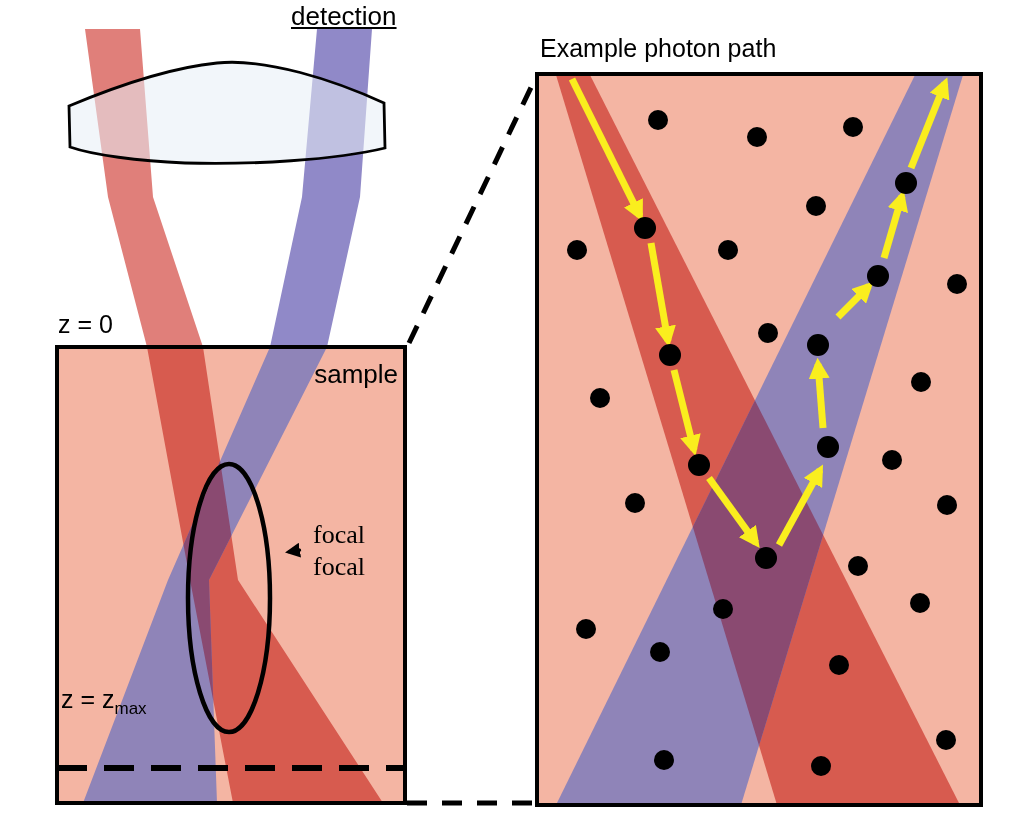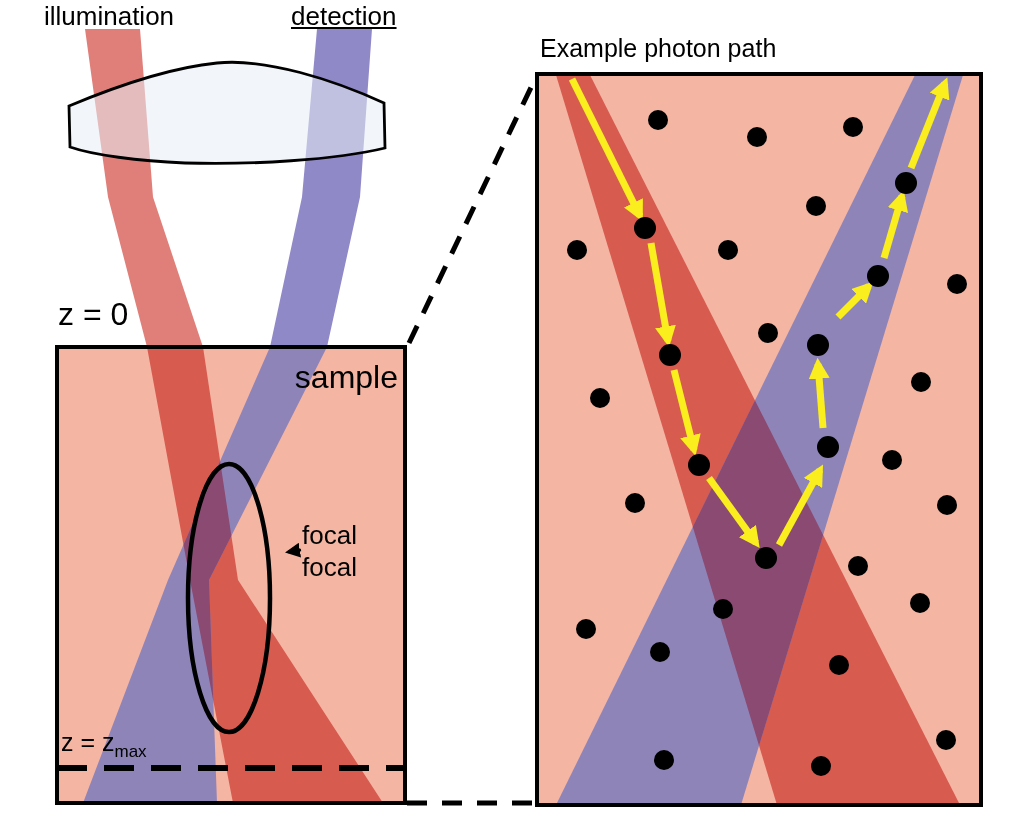--- a/index.html
+++ b/index.html
@@ -3,24 +3,24 @@
 <meta charset="utf-8">
 <style>
   html,body{margin:0;padding:0;background:#ffffff;}
   #figure{position:relative;width:1024px;height:817px;background:#ffffff;overflow:hidden;
           font-family:"Liberation Sans","DejaVu Sans",sans-serif;color:#000;}
   #scene{position:absolute;left:0;top:0;}
   .lbl{position:absolute;color:#000;white-space:nowrap;}
   .lbl-beam{font-size:26px;top:1px;}
   #lbl-illumination{left:44px;}
   #lbl-detection{left:291px;text-decoration:underline;}
-  #lbl-z0{font-size:32px;left:58px;top:296px;}
-  #lbl-sample{font-size:32px;left:280px;top:359px;width:118px;text-align:right;}
-  #lbl-focalzone{font-size:26px;left:302px;top:519px;line-height:32px;}
-  #lbl-zmax{font-size:25px;left:61px;top:728px;}
+  #lbl-z0{font-size:25px;left:58px;top:310px;}
+  #lbl-sample{font-size:26px;left:280px;top:359px;width:118px;text-align:right;}
+  #lbl-focalzone{font-size:26px;left:313px;top:519px;line-height:32px;font-family:Liberation Serif, serif;}
+  #lbl-zmax{font-size:25px;left:61px;top:685px;}
   #lbl-zmax sub{font-size:17px;}
   #lbl-right-title{font-size:25px;left:540px;top:34px;}
 </style>
 </head>
 <body>
 
 <div id="figure">
 
   <svg id="scene" width="1024" height="817" viewBox="0 0 1024 817">
     <defs>
@@ -122,21 +122,20 @@
             <circle cx="818" cy="345" r="11" fill="#000"></circle>
             <circle cx="878" cy="276" r="11" fill="#000"></circle>
             <circle cx="906" cy="183" r="11" fill="#000"></circle>
           </g>
       </g>
 
       <rect x="537" y="74" width="444" height="731" fill="none" stroke="#000" stroke-width="4"></rect>
     </g>
   </svg>
 
-  <div class="lbl lbl-beam" id="lbl-illumination">illumination</div>
   <div class="lbl lbl-beam" id="lbl-detection">detection</div>
   <div class="lbl" id="lbl-z0">z = 0</div>
   <div class="lbl" id="lbl-sample">sample</div>
   <div class="lbl" id="lbl-focalzone">
     <div>focal</div>
     <div>focal</div>
   </div>
   <div class="lbl" id="lbl-zmax">
     <span>z = z</span><sub>max</sub>
   </div>

